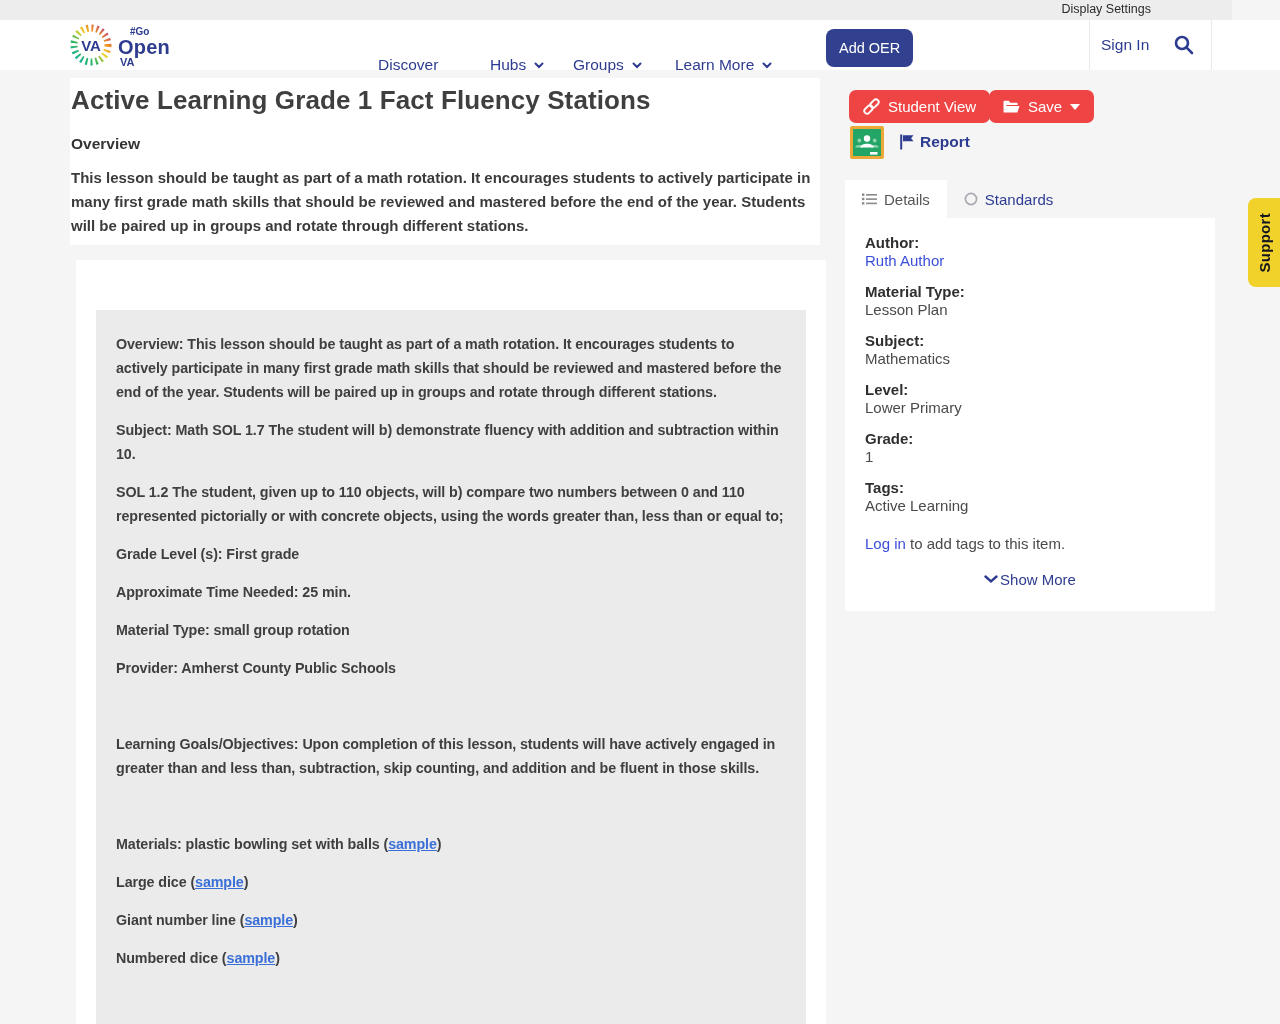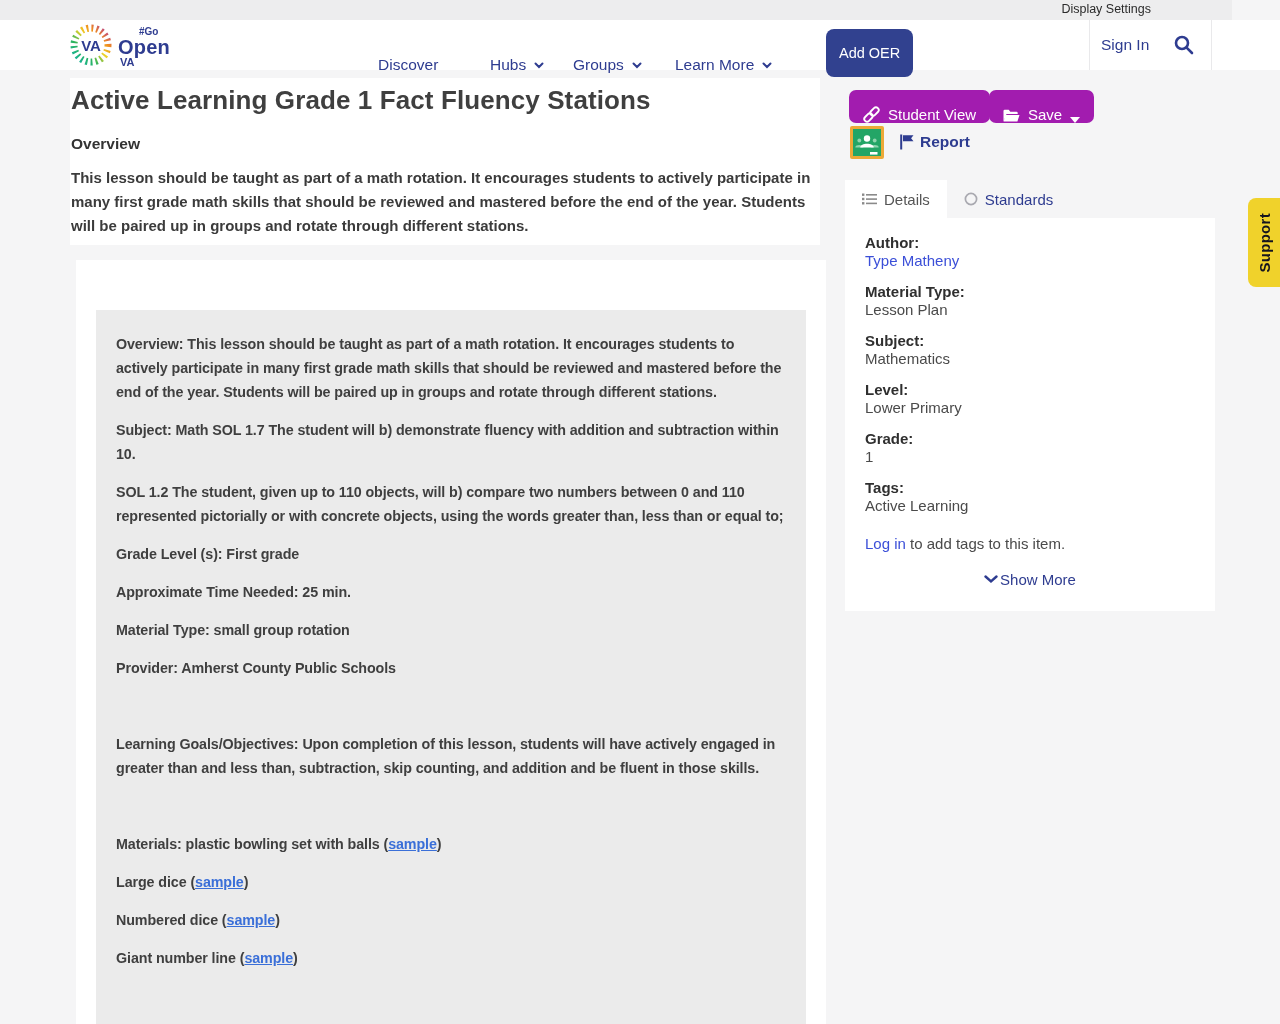--- a/index.html
+++ b/index.html
@@ -23,29 +23,29 @@
     font-size:12.5px; color:#2b2b2b; cursor:pointer;
   }
 
   
   .header {
     position:absolute; top:20px; left:0; width:1280px; height:50px;
     background:#ffffff;
   }
   .logo { position:absolute; left:68px; top:2px; display:flex; align-items:center; cursor:pointer; }
   .logo-text { margin-left:4px; line-height:1; color:#2e3c90; }
-  .logo-go { display:block; font-size:10px; font-weight:700; margin-left:21px; }
+  .logo-go { display:block; font-size:10px; font-weight:700; margin-left:12px; }
   .logo-open { display:block; font-size:20px; font-weight:700; letter-spacing:0.2px; }
   .logo-va2 { display:block; font-size:11px; font-weight:800; margin-left:2px; }
   .nav-item {
     position:absolute; top:36px; display:flex; align-items:center; gap:8px;
     font-size:15.5px; color:#2e3c90; cursor:pointer;
   }
   .btn-addoer {
-    position:absolute; left:826px; top:9px; height:48px;
+    position:absolute; left:826px; top:9px; height:38px;
     background:#31418f; color:#fff; border:none; border-radius:8px;
     font-size:14.5px; font-family:inherit; padding:0 13px; cursor:pointer;
   }
   .header-divider { position:absolute; top:0; width:1px; height:50px; background:#e9e9eb; }
   .sign-in { position:absolute; left:1101px; top:16px; font-size:15.5px; color:#2e3c90; cursor:pointer; }
   .search-btn { position:absolute; left:1173px; top:14px; cursor:pointer; background:none; border:none; }
 
   
   .card1 { position:absolute; left:70px; top:78px; width:750px; height:167px; background:#fff; }
   .page-title {
@@ -67,23 +67,23 @@
   }
   .doc-p {
     font-size:14.3px; font-weight:700; color:#3f3f3f;
     line-height:24px; letter-spacing:-0.1px; margin:0 0 14px 0;
   }
   .doc-gap { height:24px; margin:0 0 14px 0; }
   .sample-link { color:#3a6fd8; text-decoration:underline; cursor:pointer; }
 
   
   .btn-primary {
-    position:absolute; height:33px; background:#a21caf; color:#fff;
+    position:absolute; height:33px; background:#ef4444; color:#fff;
     border:none; border-radius:7px; font-family:inherit; font-size:15px;
-    display:inline-flex; align-items:flex-end; gap:8px; padding:0 14px; cursor:pointer;
+    display:inline-flex; align-items:center; gap:8px; padding:0 14px; cursor:pointer;
   }
   .gc-btn {
     position:absolute; left:850px; top:126px; width:34px; height:33px;
     background:#23a566; border:3px solid #eca937; border-radius:2px;
     display:flex; align-items:center; justify-content:center; cursor:pointer; padding:0;
   }
   .report-link {
     position:absolute; left:900px; top:133px; display:flex; align-items:center; gap:5px;
     font-size:15.5px; font-weight:600; color:#2e3c90; cursor:pointer;
   }
@@ -201,22 +201,22 @@
     <p class="doc-p">SOL 1.2 The student, given up to 110 objects, will b) compare two numbers between 0 and 110 represented pictorially or with concrete objects, using the words greater than, less than or equal to;</p>
     <p class="doc-p">Grade Level (s): First grade</p>
     <p class="doc-p">Approximate Time Needed: 25 min.</p>
     <p class="doc-p">Material Type: small group rotation</p>
     <p class="doc-p">Provider: Amherst County Public Schools</p>
     <p class="doc-gap"></p>
     <p class="doc-p">Learning Goals/Objectives: Upon completion of this lesson, students will have actively engaged in greater than and less than, subtraction, skip counting, and addition and be fluent in those skills.</p>
     <p class="doc-gap"></p>
     <p class="doc-p"><span>Materials: plastic bowling set with balls (</span><a class="sample-link">sample</a><span>)</span></p>
     <p class="doc-p"><span>Large dice  (</span><a class="sample-link">sample</a><span>)</span></p>
+    <p class="doc-p"><span>Giant number line (</span><a class="sample-link">sample</a><span>)</span></p>
     <p class="doc-p"><span>Numbered dice (</span><a class="sample-link">sample</a><span>)</span></p>
-    <p class="doc-p"><span>Giant number line (</span><a class="sample-link">sample</a><span>)</span></p>
   </div>
 </div>
 
 <button class="btn-primary" style="left:849px; top:90px;">
   <svg width="17" height="17" viewBox="0 0 17 17">
       <g transform="rotate(-45 8.5 8.5)" fill="none" stroke="#fff" stroke-width="1.9">
         <rect x="-0.5" y="5.75" width="9.5" height="5.5" rx="2.75"></rect>
         <rect x="8" y="5.75" width="9.5" height="5.5" rx="2.75"></rect>
       </g>
     </svg>
@@ -268,21 +268,21 @@
     <svg width="14" height="14" viewBox="0 0 14 14">
         <circle cx="7" cy="7" r="5.6" fill="none" stroke="#a9a9b0" stroke-width="1.7"></circle>
       </svg>
     <span>Standards</span>
   </div>
 </div>
 
 <div class="details-panel">
   <div class="field">
     <div class="field-label">Author:</div>
-    <div class="field-value"><a class="blue-link">Type Matheny</a></div>
+    <div class="field-value"><a class="blue-link">Ruth Author</a></div>
   </div>
   <div class="field">
     <div class="field-label">Material Type:</div>
     <div class="field-value">Lesson Plan</div>
   </div>
   <div class="field">
     <div class="field-label">Subject:</div>
     <div class="field-value">Mathematics</div>
   </div>
   <div class="field">

